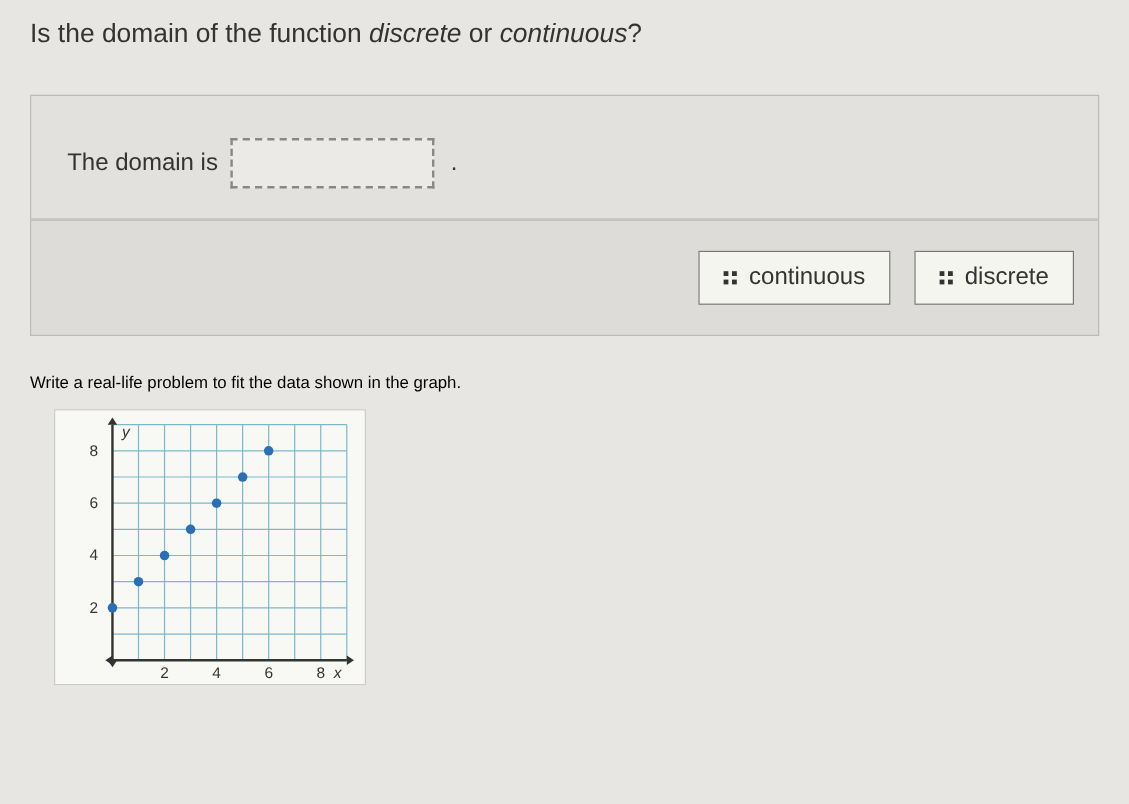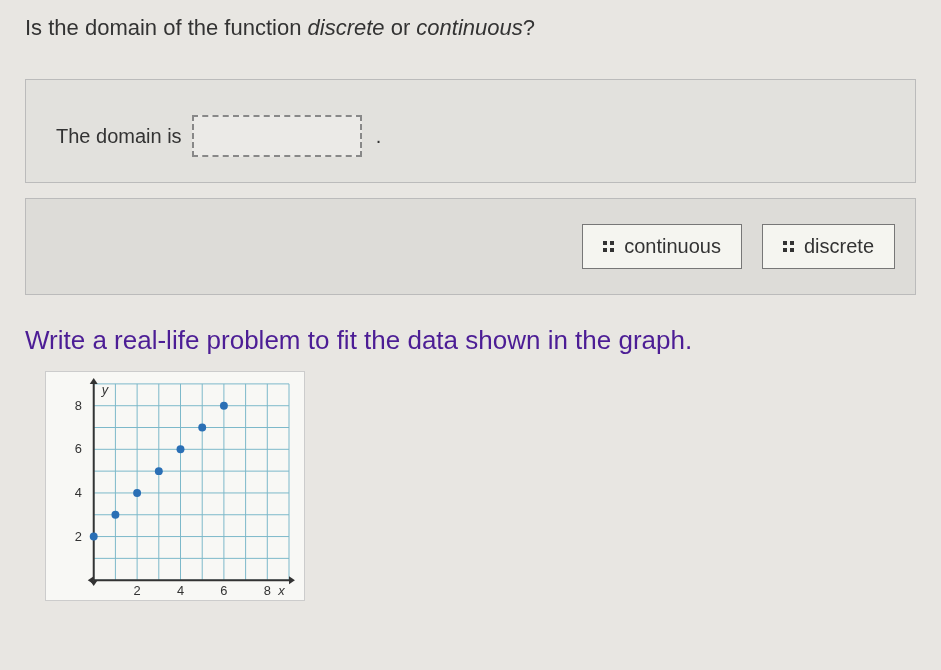--- a/index.html
+++ b/index.html
@@ -18,21 +18,20 @@
     .question {
       font-size: 22px;
       margin-bottom: 38px;
       color: #333;
     }
     .question .italic { font-style: italic; }
     .answer-area {
       border: 1px solid #bbb;
       background: rgba(220,220,215,0.5);
       padding: 35px 30px 25px 30px;
-      margin-bottom: 15px;
     }
     .answer-line {
       display: flex;
       align-items: center;
       gap: 10px;
       font-size: 20px;
     }
     .drop-target {
       display: inline-block;
       width: 170px;
@@ -62,23 +61,23 @@
       cursor: grab;
     }
     .grip-icon {
       display: flex;
       flex-direction: column;
       gap: 3px;
     }
     .grip-row { display: flex; gap: 3px; }
     .grip-dot { width: 4px; height: 4px; background: #333; }
     .prompt2 {
-      font-size: 26px;
+      font-size: 14px;
       margin: 10px 0 15px 0;
-      color: #4c1d95;
+      color: #000000;
     }
     .graph-container {
       width: 260px;
       height: 230px;
       background: #f8f8f5;
       border: 1px solid #ccc;
       position: relative;
       margin-left: 20px;
     }
     svg.graph-svg { width: 100%; height: 100%; }

